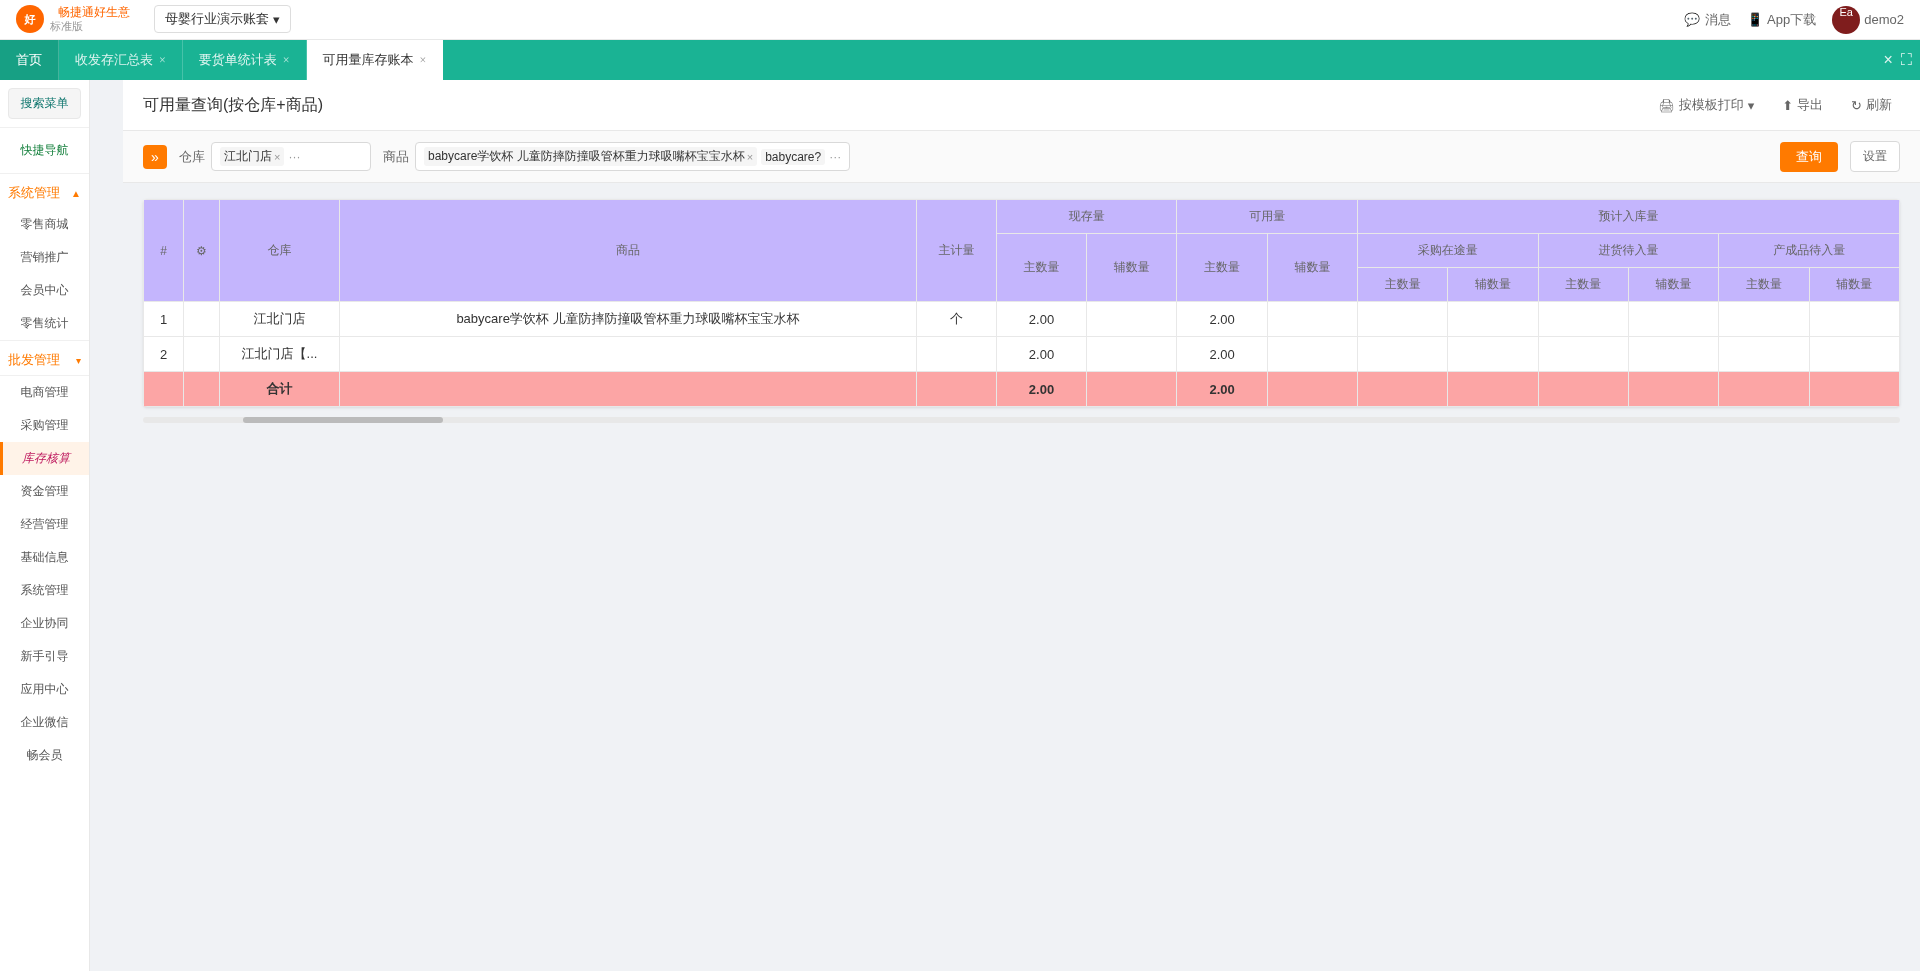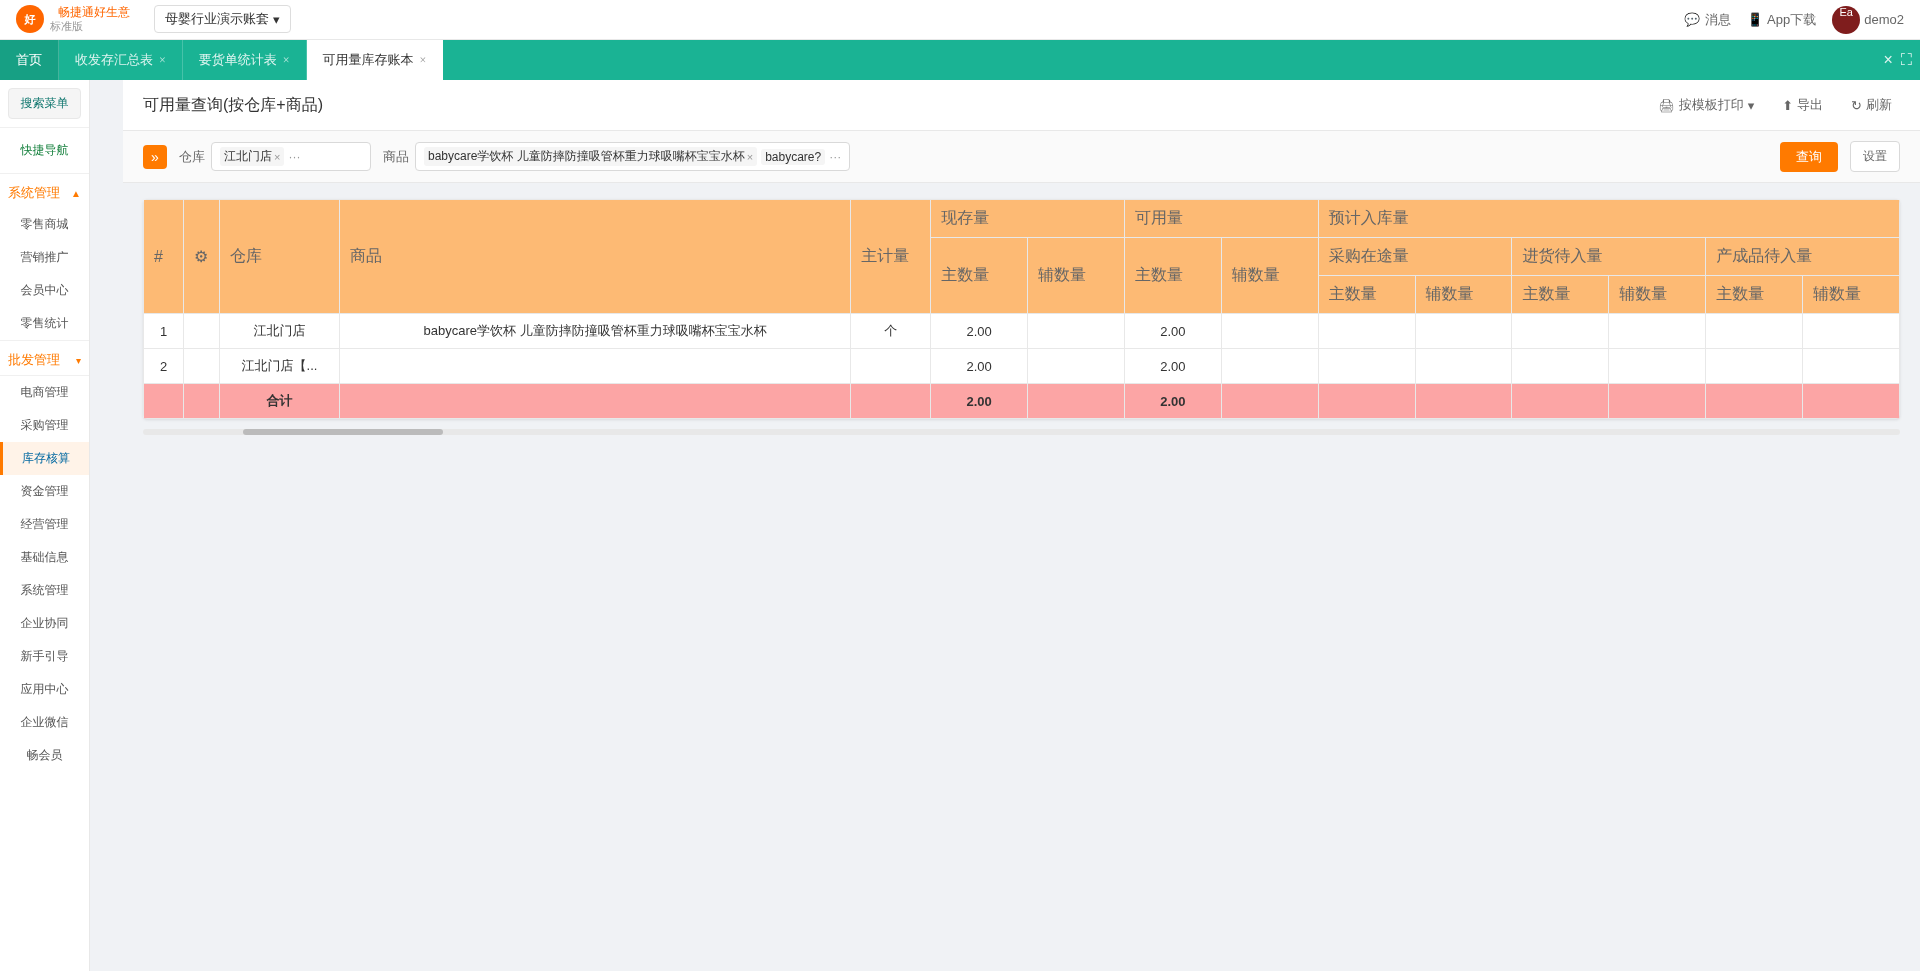--- a/index.html
+++ b/index.html
@@ -68,21 +68,21 @@
       overflow-y: auto;
     }
     .sidebar-search { padding: 8px; border-bottom: 1px solid #f0f0f0; }
     .sidebar-search-btn { width: 100%; padding: 6px 4px; background: #f5f5f5; border: 1px solid #e8e8e8; border-radius: 4px; text-align: center; color: #0f766e; font-size: 12px; cursor: pointer; }
     .sidebar-nav-btn { padding: 8px; border-bottom: 1px solid #f0f0f0; }
     .sidebar-nav-item { width: 100%; padding: 6px 4px; text-align: center; color: #15803d; font-size: 12px; cursor: pointer; }
     .sidebar-group { border-bottom: 1px solid #f0f0f0; }
     .sidebar-group-header { display: flex; align-items: center; justify-content: space-between; padding: 10px 8px 6px; color: #ff7a00; font-size: 13px; font-weight: 500; cursor: pointer; }
     .sidebar-group-arrow { font-size: 10px; color: #ff7a00; }
     .sidebar-item { padding: 8px 8px; text-align: center; color: #555; font-size: 12px; cursor: pointer; }
-    .sidebar-item.active { color: #0369a1; background: #fff3e8; font-weight: 500; border-left: 3px solid #ff7a00; }
+    .sidebar-item.active { color: #be185d; background: #fff3e8; font-weight: 500; border-left: 3px solid #ff7a00; font-style: italic; }
 
     
     .content { flex: 1; display: flex; flex-direction: column; overflow: hidden; margin-left: 33px; }
 
     
     .page-header {
       background: #fff;
       padding: 12px 20px;
       border-bottom: 1px solid #e8e8e8;
       display: flex;
@@ -110,26 +110,26 @@
     .filter-tag-close { color: #999; cursor: pointer; font-size: 11px; }
     .filter-more { color: #999; font-size: 12px; cursor: pointer; }
     .filter-spacer { flex: 1; }
     .query-btn { background: #ff7a00; color: white; border: none; padding: 6px 16px; border-radius: 4px; cursor: pointer; font-size: 13px; }
     .setting-btn { background: #fff; color: #666; border: 1px solid #d9d9d9; padding: 6px 12px; border-radius: 4px; cursor: pointer; font-size: 12px; }
 
     
     .table-area { flex: 1; overflow: auto; padding: 16px 20px; background: #f0f2f5; }
     .data-table { width: 100%; border-collapse: collapse; background: #fff; border-radius: 4px; overflow: hidden; box-shadow: 0 1px 3px rgba(0,0,0,0.1); }
     .data-table th {
-      background: #fdba74;
+      background: #c4b5fd;
       color: #666;
-      font-size: 16px;
+      font-size: 12px;
       font-weight: 500;
       padding: 8px 10px;
-      text-align: left;
+      text-align: center;
       border: 1px solid #e8e8e8;
       white-space: nowrap;
     }
     .data-table td {
       padding: 8px 10px;
       text-align: center;
       border: 1px solid #e8e8e8;
       font-size: 13px;
       color: #333;
     }

